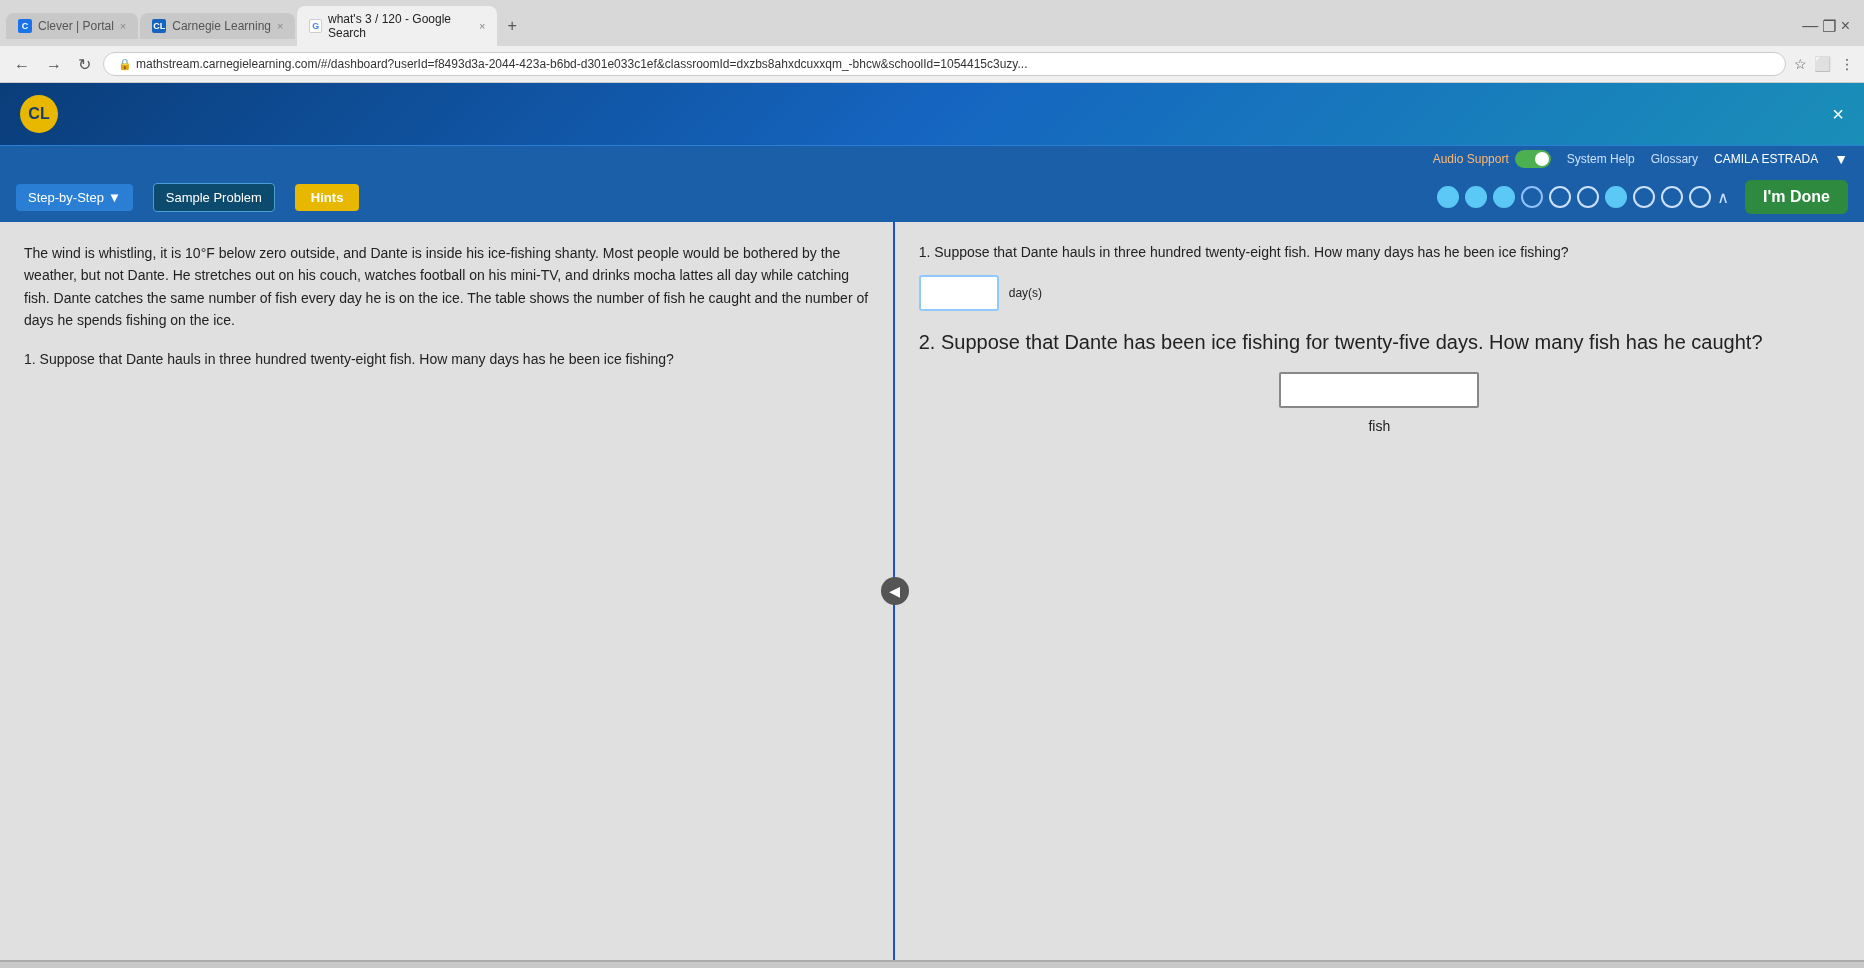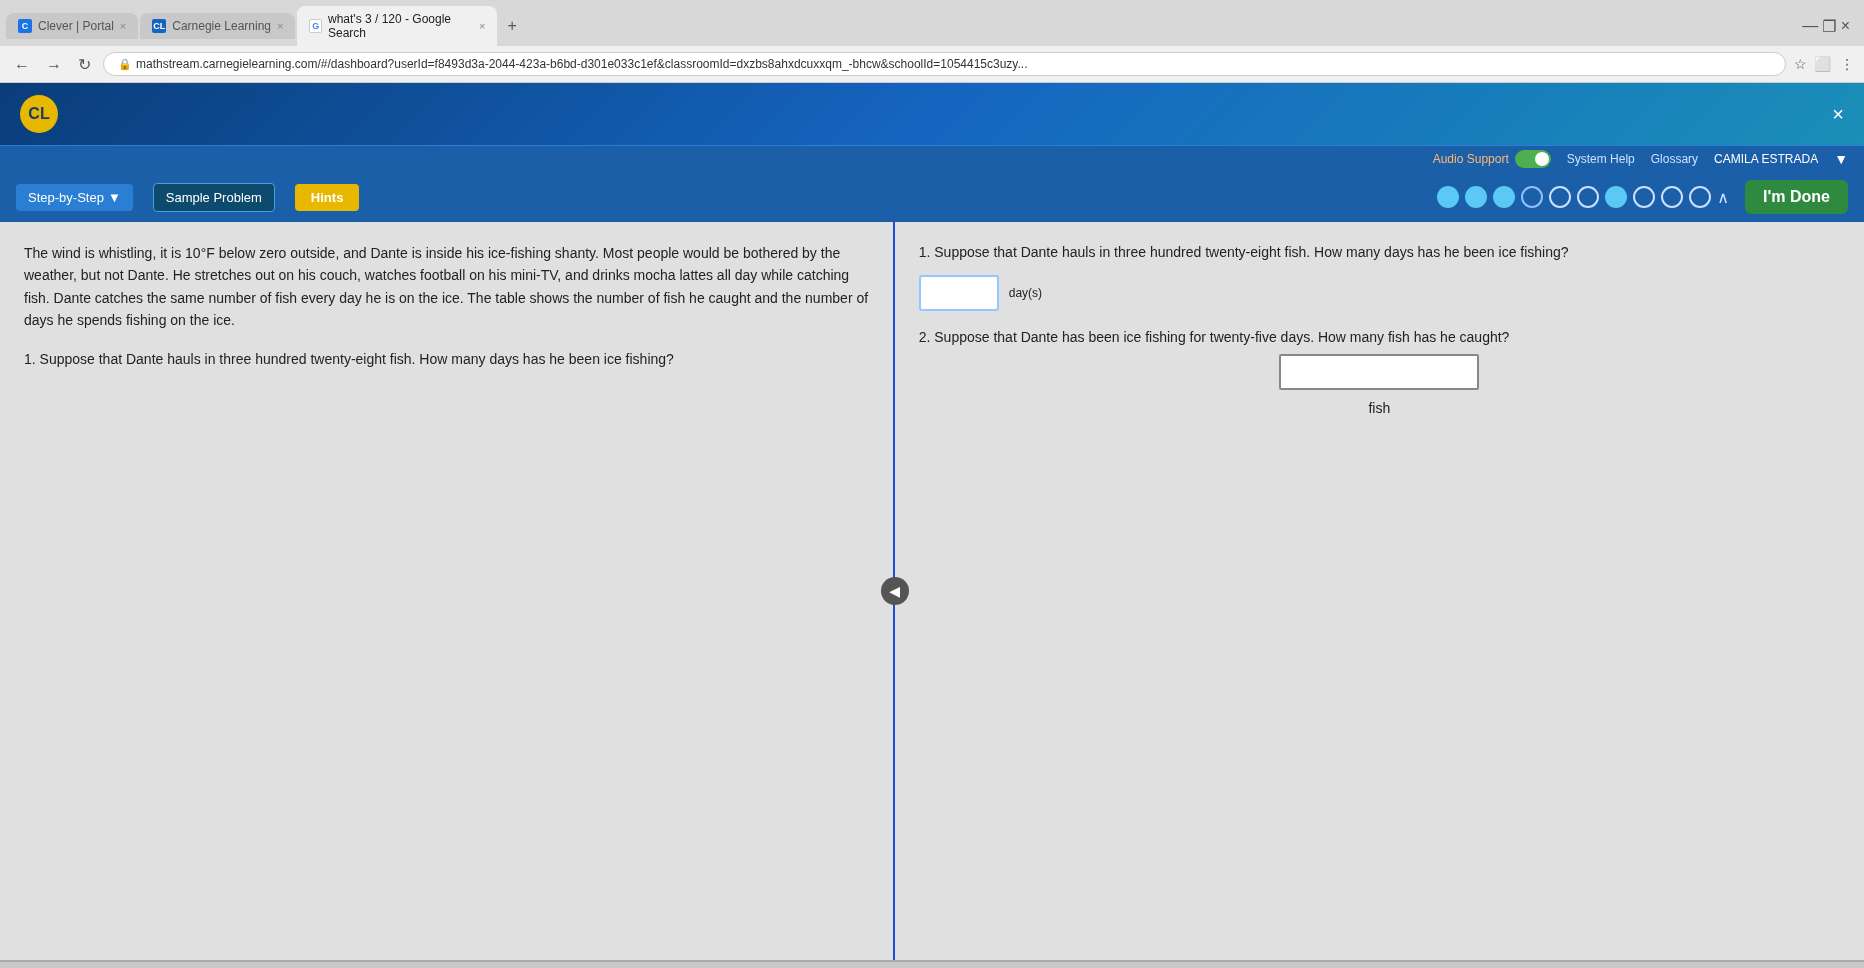--- a/index.html
+++ b/index.html
@@ -68,21 +68,21 @@
     .question-text { font-size: 14px; color: #222; margin-bottom: 12px; line-height: 1.5; }
     .answer-row { display: flex; align-items: center; gap: 10px; margin-bottom: 16px; }
     .answer-input { width: 80px; height: 36px; border: 2px solid #90c8ff; border-radius: 3px; background: white; }
     .answer-label { font-size: 12px; color: #222; }
     .toggle-circle { width: 28px; height: 28px; background: #555; border-radius: 50%; display: flex; align-items: center; justify-content: center; color: white; cursor: pointer; }
 
     .optional-row { display: flex; align-items: center; gap: 10px; margin: 8px 0 20px; }
     .checkbox-opt { width: 20px; height: 20px; border: 2px solid #555; border-radius: 3px; background: white; cursor: pointer; }
     .optional-text { font-size: 14px; color: #222; }
 
-    .question-2 { font-size: 14px; color: #222; margin-bottom: 6px; line-height: 1.5; }
+    .question-2 { font-size: 20px; color: #222; margin-bottom: 15px; line-height: 1.5; }
     .answer-row-2 { display: flex; align-items: center; gap: 10px; flex-direction: column; }
     .answer-input-2 { width: 200px; height: 36px; border: 2px solid #888; border-radius: 2px; background: white; }
     .fish-label { font-size: 14px; color: #222; }
 
     
     .math-keyboard { background: #c8c8c8; padding: 10px 14px; border-top: 2px solid #aaa; }
   </style>
 </head>
 <body>
 

